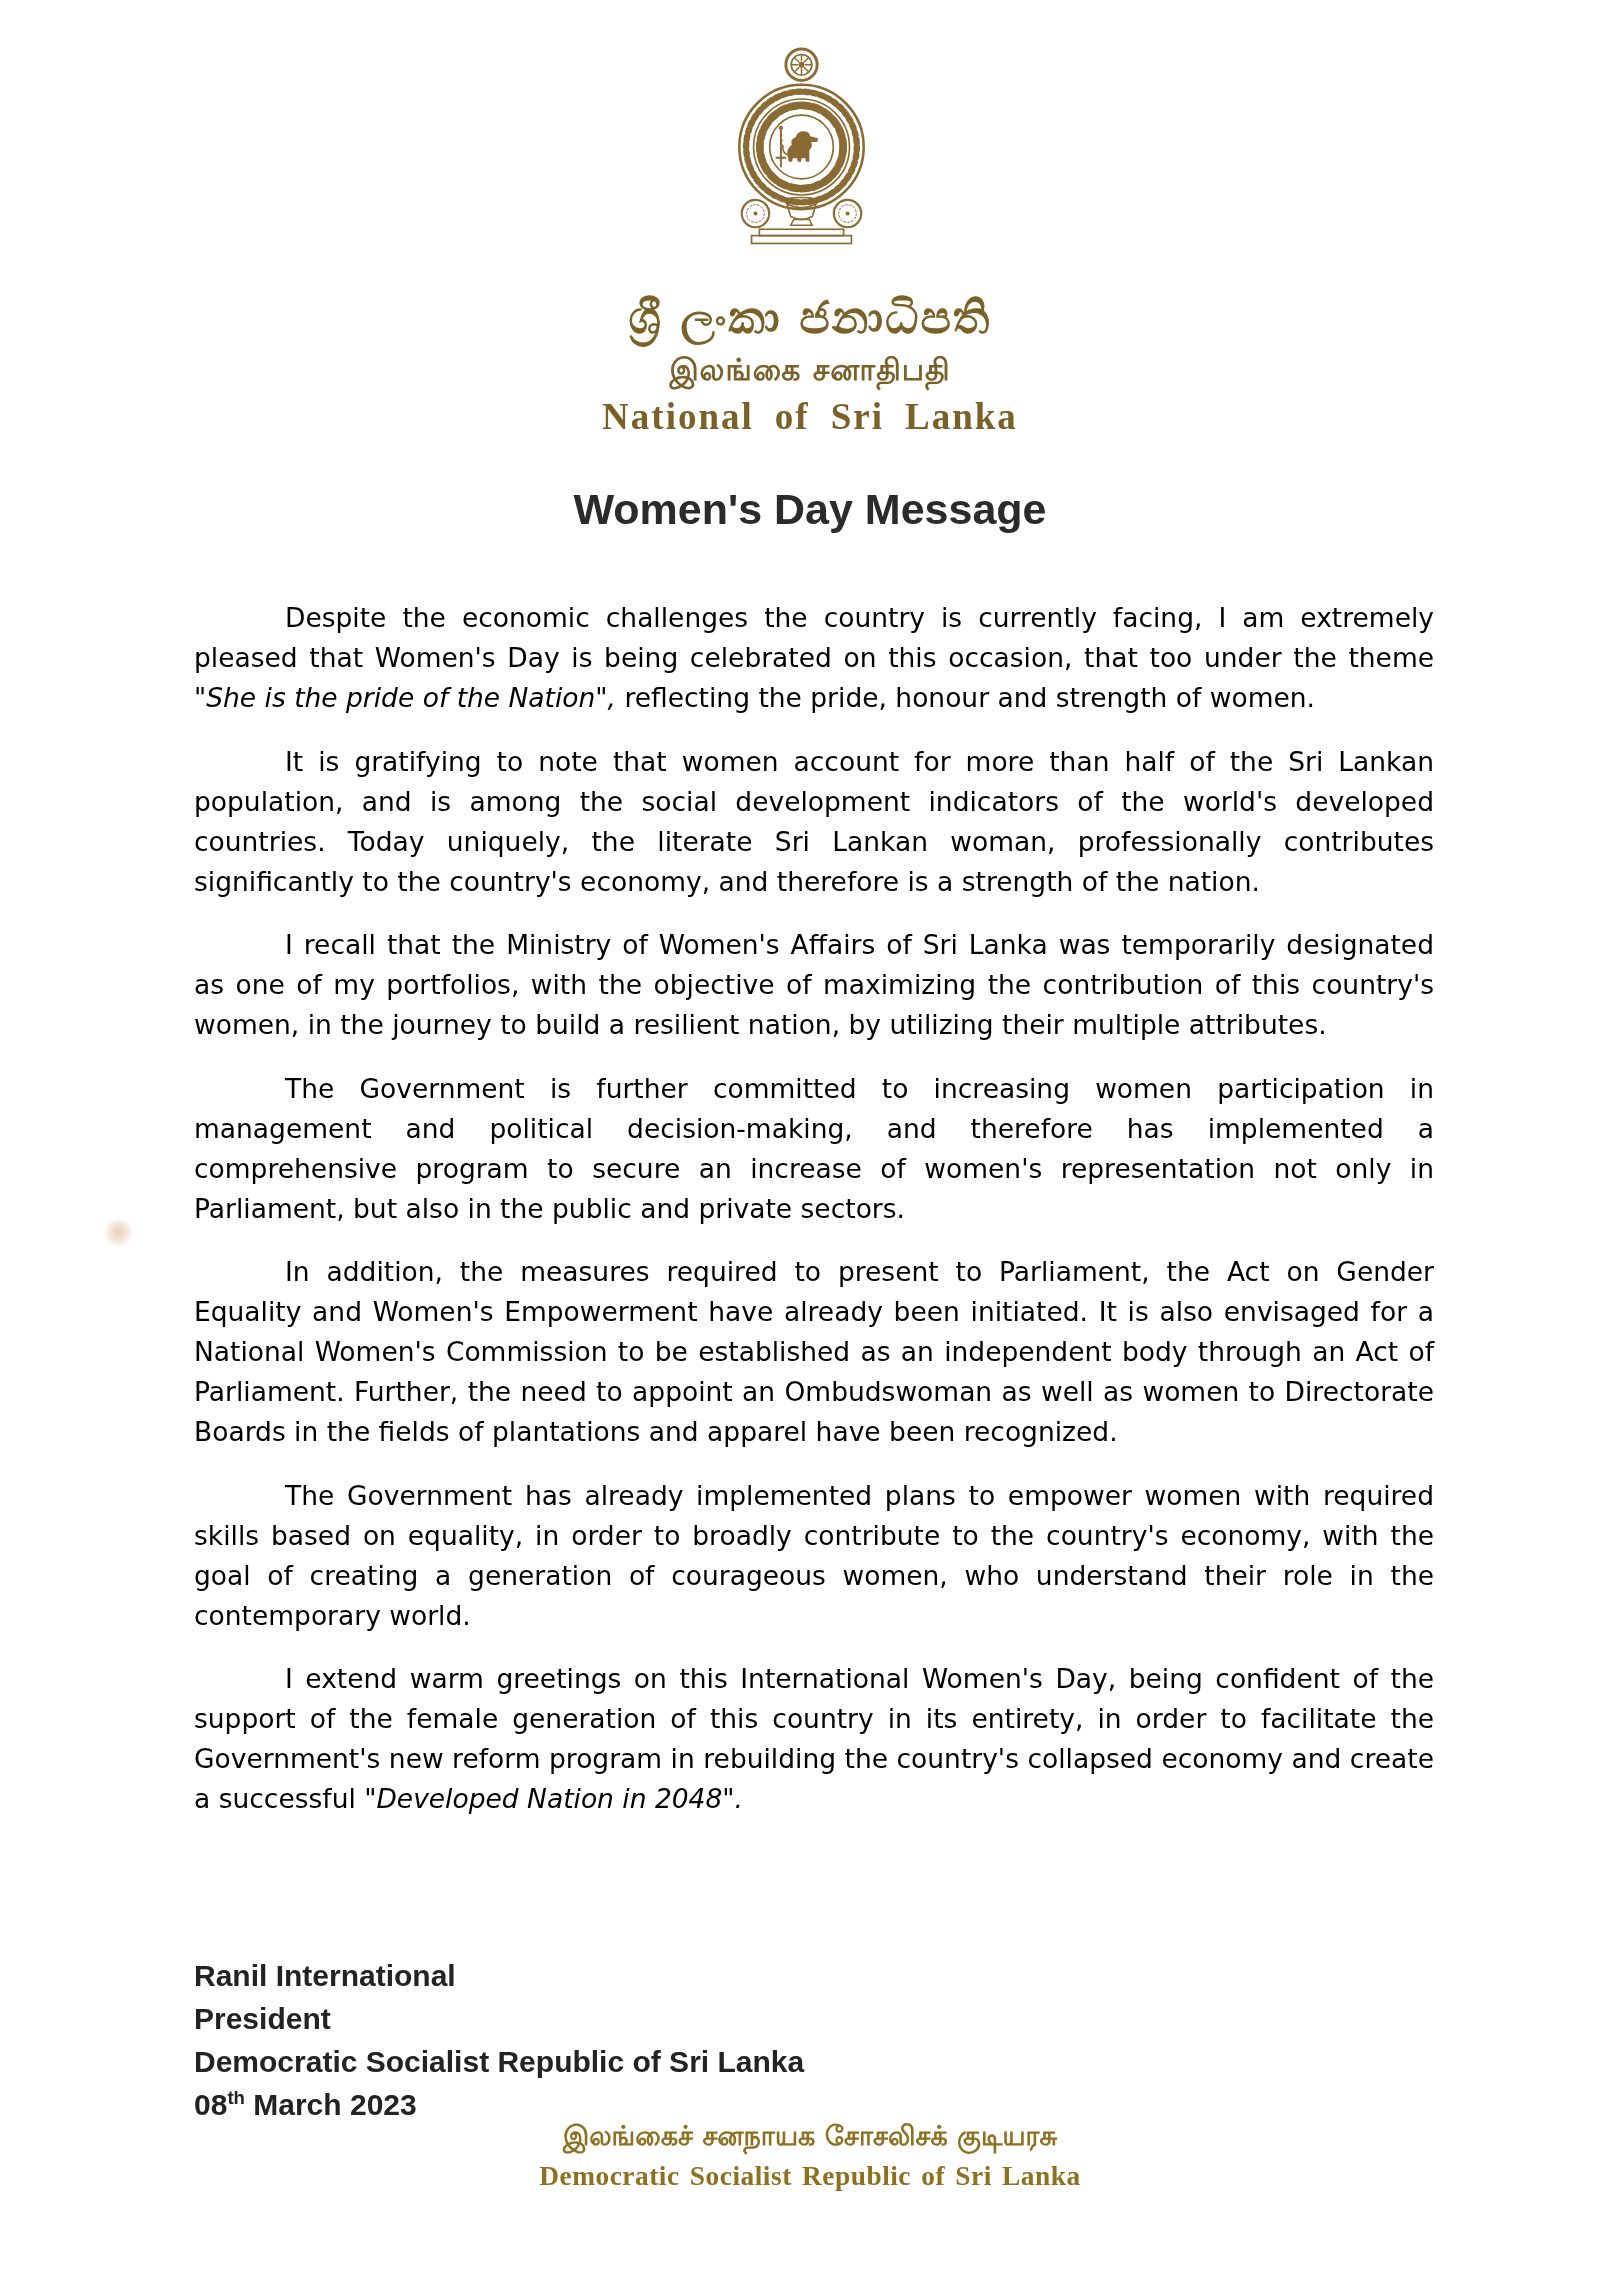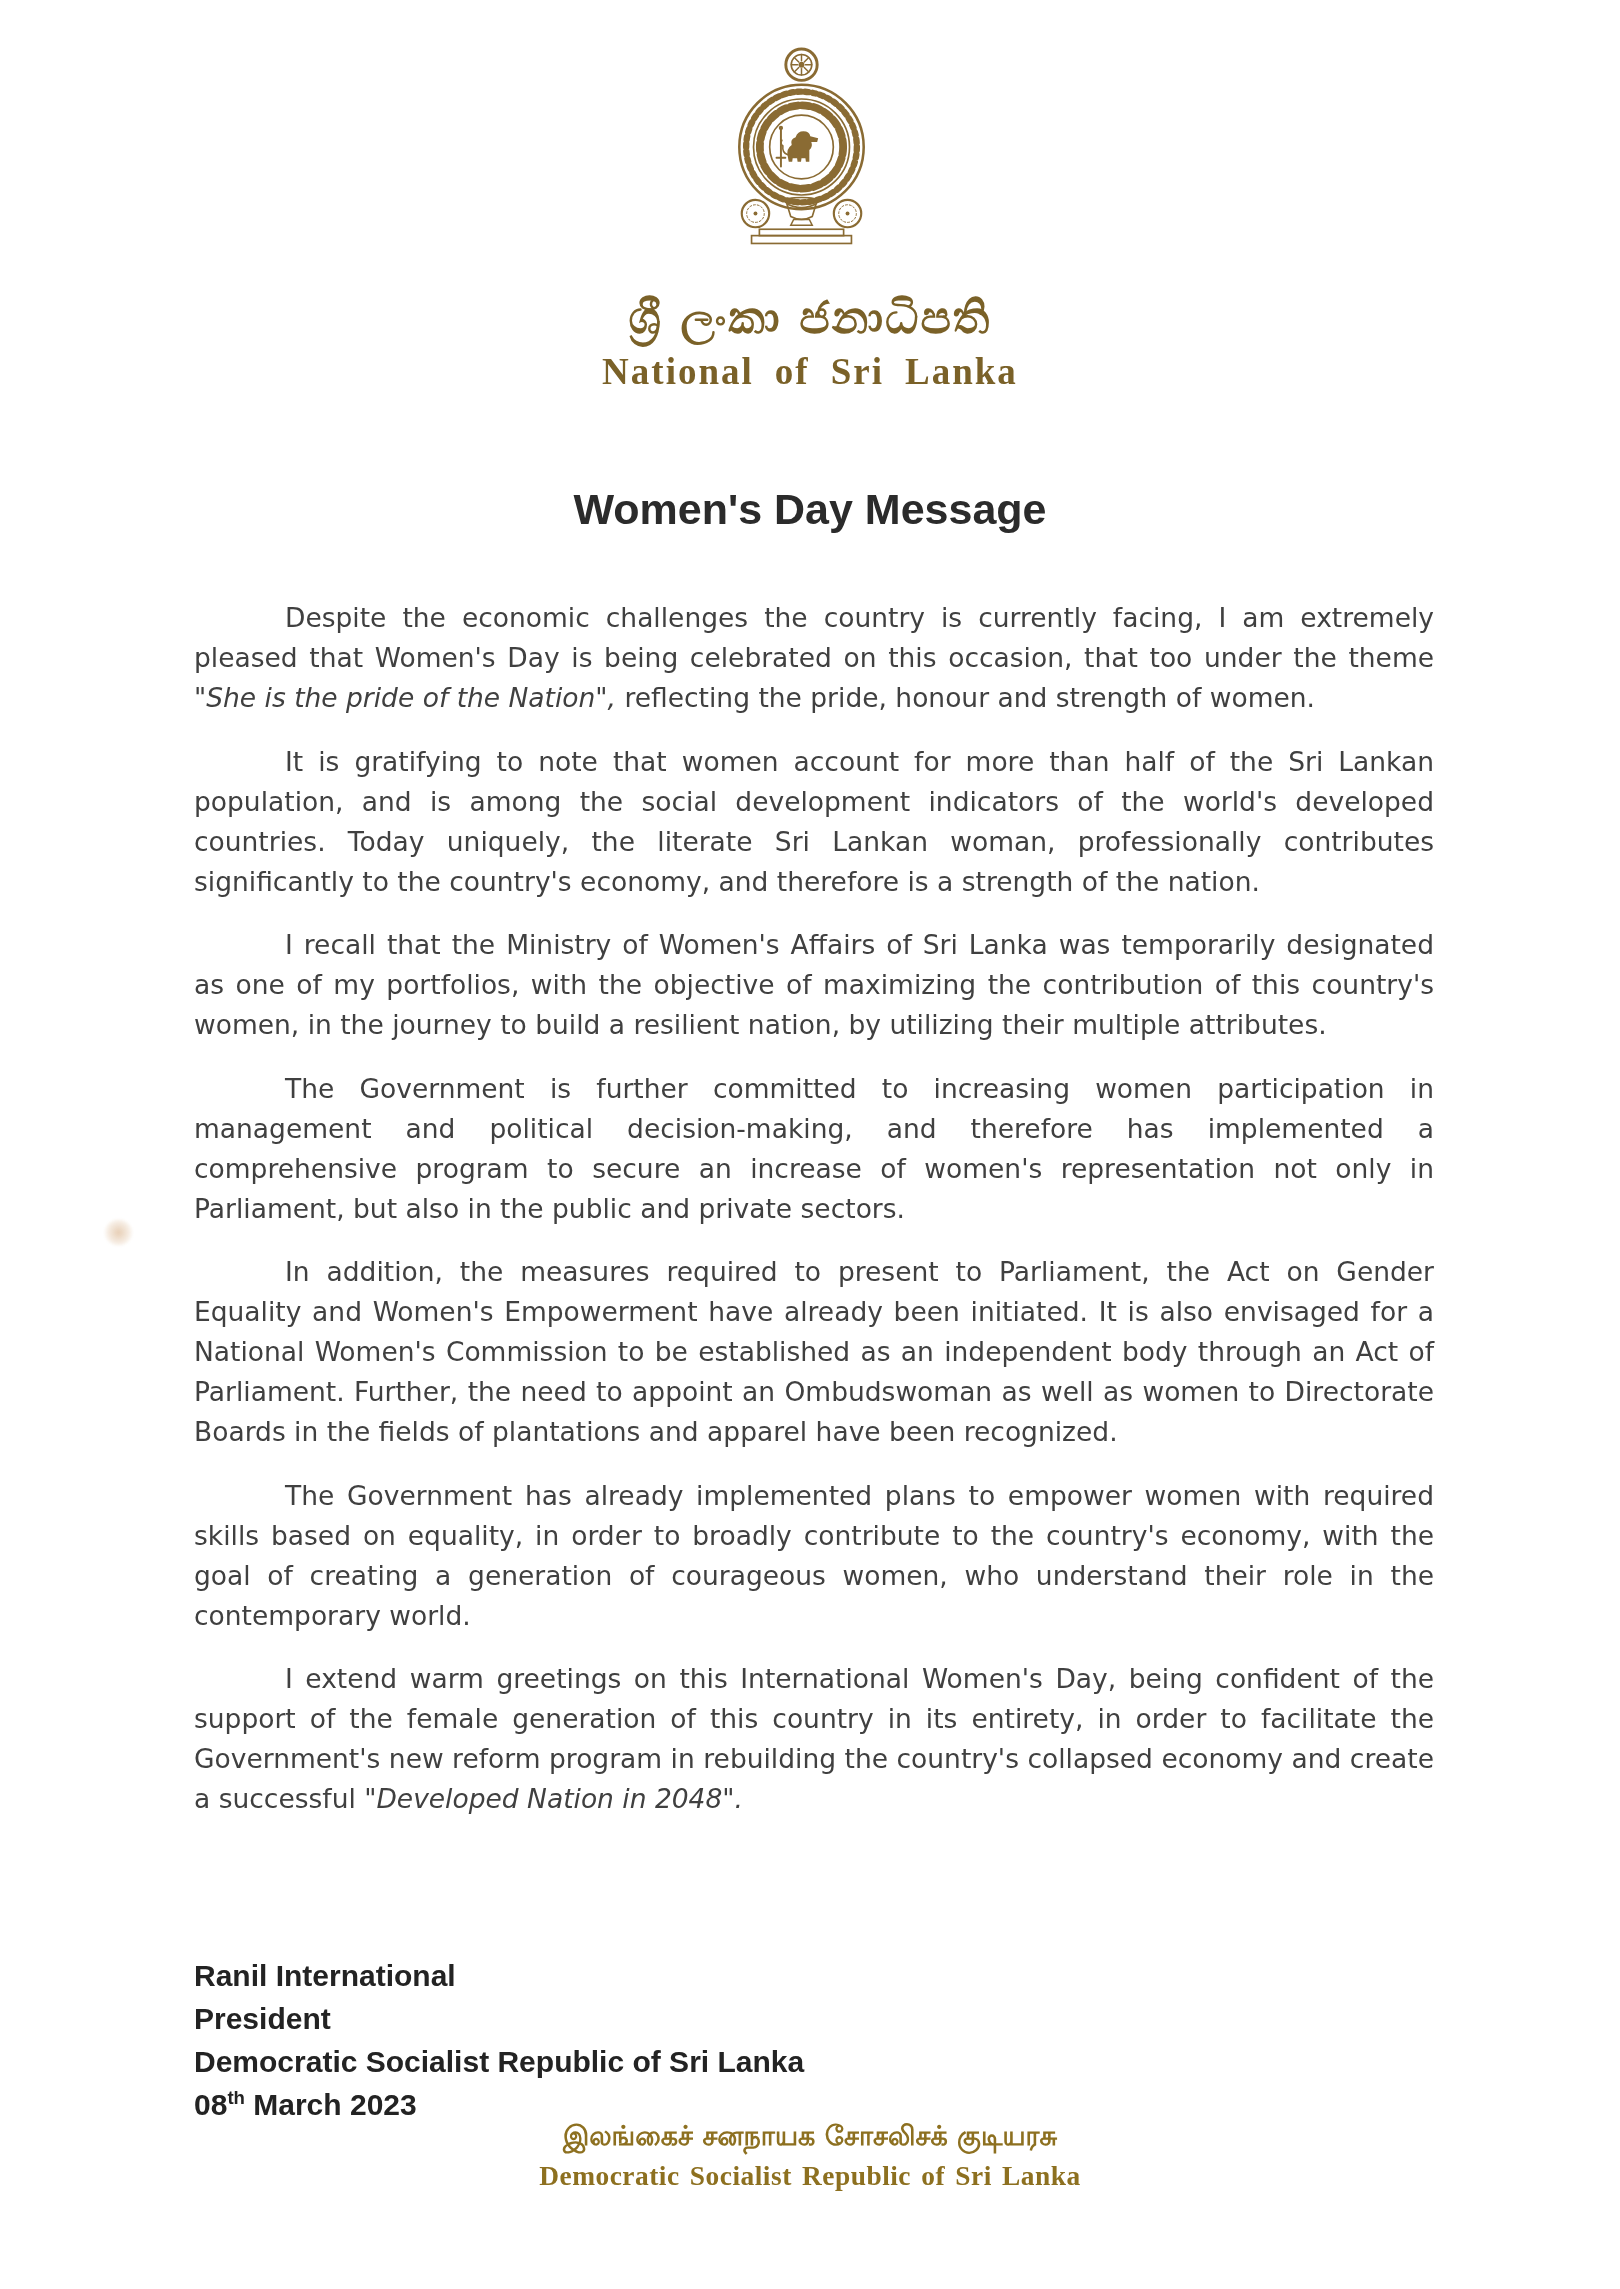--- a/index.html
+++ b/index.html
@@ -77,21 +77,21 @@
     top: 598px;
     left: 194px;
     width: 1240px;
   }
   .letter-body p {
     margin: 0 0 23.5px 0;
     font-size: 26.5px;
     line-height: 40px;
     text-align: justify;
     text-indent: 91px;
-    color: #404040;
+    color: #000000;
   }
   .letter-body em { font-style: italic; }
 
   
   .signature {
     position: absolute;
     top: 1954px;
     left: 194px;
     font-family: "Liberation Sans", sans-serif;
     font-weight: bold;
@@ -201,20 +201,21 @@
         <circle cx="120" cy="176" r="2" fill="currentColor" stroke="none"></circle>
       </g>
 
       <rect x="30" y="192" width="86" height="6.5" stroke-width="1.7"></rect>
       <rect x="22" y="198.5" width="102" height="8" stroke-width="1.7"></rect>
     </g>
   </svg>
 
   <div class="letterhead">
     <div class="lh-sinhala">ශ්‍රී ලංකා ජනාධිපති</div>
+    <div class="lh-tamil">இலங்கை சனாதிபதி</div>
     <div class="lh-english">National of Sri Lanka</div>
   </div>
 
   <h1 class="doc-title">Women's Day Message</h1>
 
   <div class="letter-body">
       <p><span>Despite the economic challenges the country is currently facing, I am extremely pleased that Women's Day is being celebrated on this occasion, that too under the theme </span><em>"She is the pride of the Nation",</em><span> reflecting the pride, honour and strength of women.</span></p>
       <p><span>It is gratifying to note that women account for more than half of the Sri Lankan population, and is among the social development indicators of the world's developed countries. Today uniquely, the literate Sri Lankan woman, professionally contributes significantly to the country's economy, and therefore is a strength of the nation.</span></p>
       <p><span>I recall that the Ministry of Women's Affairs of Sri Lanka was temporarily designated as one of my portfolios, with the objective of maximizing the contribution of this country's women, in the journey to build a resilient nation, by utilizing their multiple attributes.</span></p>
       <p><span>The Government is further committed to increasing women participation in management and political decision-making, and therefore has implemented a comprehensive program to secure an increase of women's representation not only in Parliament, but also in the public and private sectors.</span></p>

